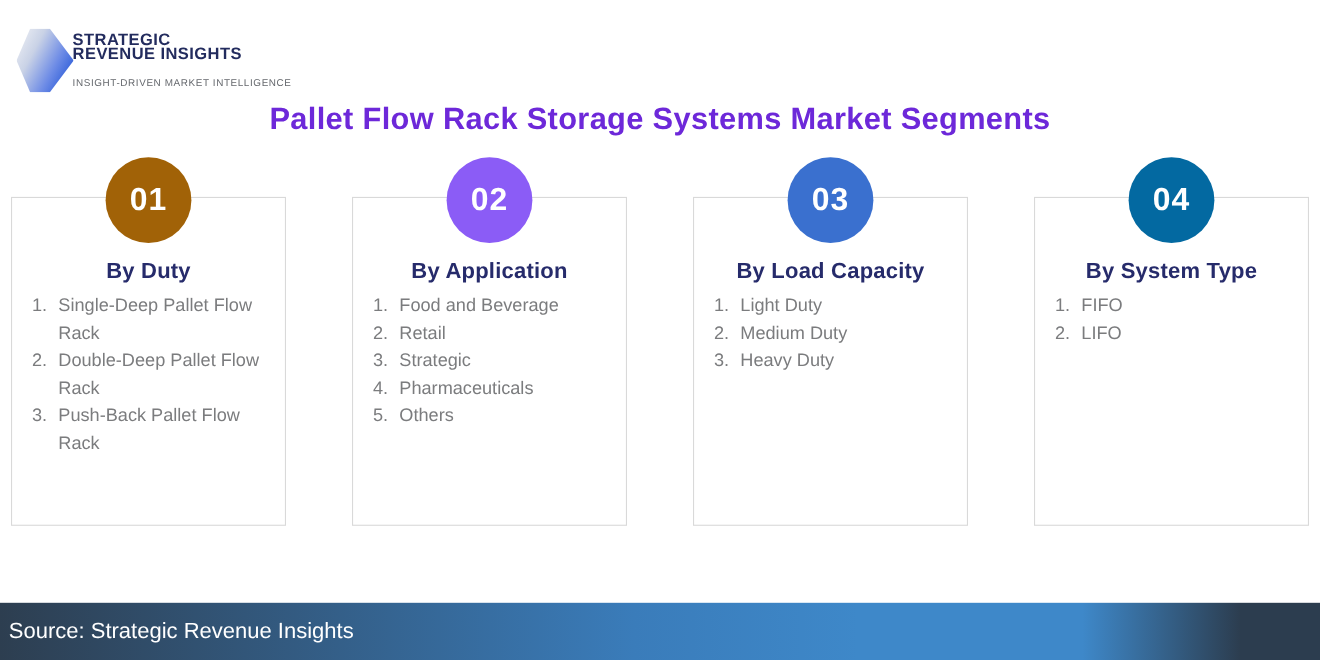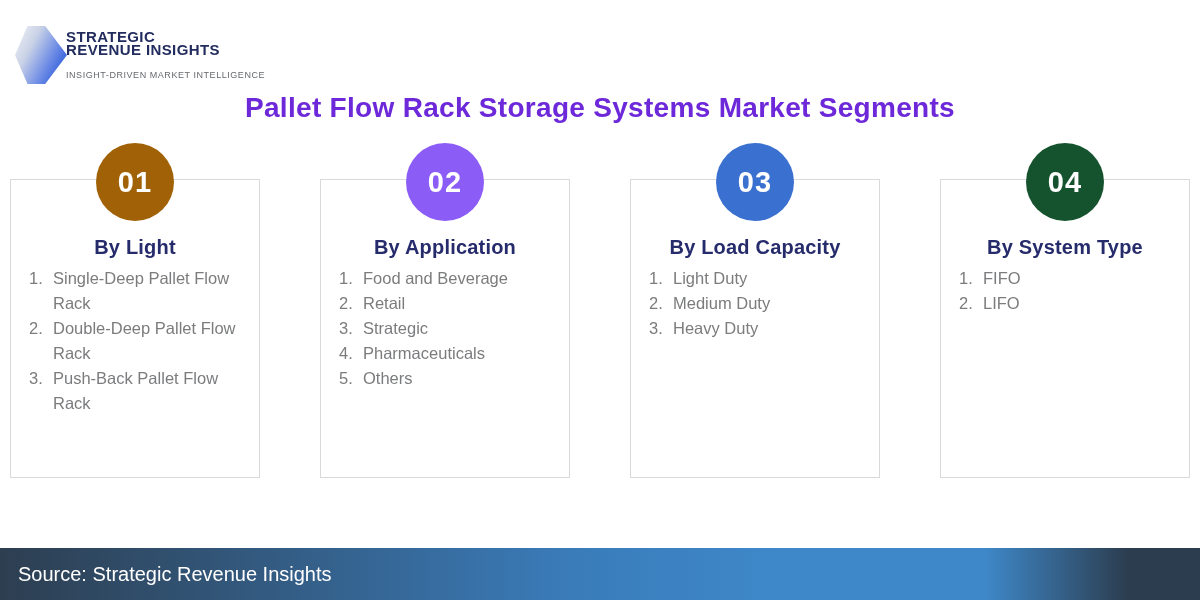--- a/index.html
+++ b/index.html
@@ -54,21 +54,21 @@
     list-style:none;margin:7px 0 0;padding:0 8px 0 18px;
     color:#7b7c7e;font-size:16.5px;line-height:25px;
   }
   .card-list li{display:flex;}
   .card-list .num{flex:0 0 24px;}
   .card-list .txt{flex:1;}
 
   
   .footer{
     position:absolute;left:0;bottom:0;width:100%;height:52px;box-sizing:border-box;
-    display:flex;align-items:center;justify-content:space-between;padding:0 18px;
+    display:flex;align-items:center;justify-content:space-between;padding:0 8px;
     color:#ffffff;font-size:20px;
     background:linear-gradient(90deg,#2d3e50 0%,#3a7cba 48%,#3e88c9 65%,#3e88c9 82%,#2c3d4f 94%,#2c3d4f 100%);
   }
 </style>
 </head>
 <body>
 
 <div class="logo">
   <div class="logo-chevron"></div>
   <div class="logo-text">
@@ -76,21 +76,21 @@
     <div class="logo-line">REVENUE INSIGHTS</div>
     <div class="logo-tagline">INSIGHT-DRIVEN MARKET INTELLIGENCE</div>
   </div>
 </div>
 
 <h1 class="title">Pallet Flow Rack Storage Systems Market Segments</h1>
 
 <main>
   <section class="card pos-1">
     <div class="num-circle" style="background: #a16207;">01</div>
-    <h2 class="card-heading">By Light</h2>
+    <h2 class="card-heading">By Duty</h2>
     <ol class="card-list">
         <li>
           <span class="num">1.</span>
           <span class="txt">Single-Deep Pallet Flow Rack</span>
         </li>
         <li>
           <span class="num">2.</span>
           <span class="txt">Double-Deep Pallet Flow Rack</span>
         </li>
         <li>
@@ -140,21 +140,21 @@
           <span class="txt">Medium Duty</span>
         </li>
         <li>
           <span class="num">3.</span>
           <span class="txt">Heavy Duty</span>
         </li>
       </ol>
   </section>
 
   <section class="card pos-4">
-    <div class="num-circle" style="background: #14532d;">04</div>
+    <div class="num-circle" style="background: #0369a1;">04</div>
     <h2 class="card-heading">By System Type</h2>
     <ol class="card-list">
         <li>
           <span class="num">1.</span>
           <span class="txt">FIFO</span>
         </li>
         <li>
           <span class="num">2.</span>
           <span class="txt">LIFO</span>
         </li>

